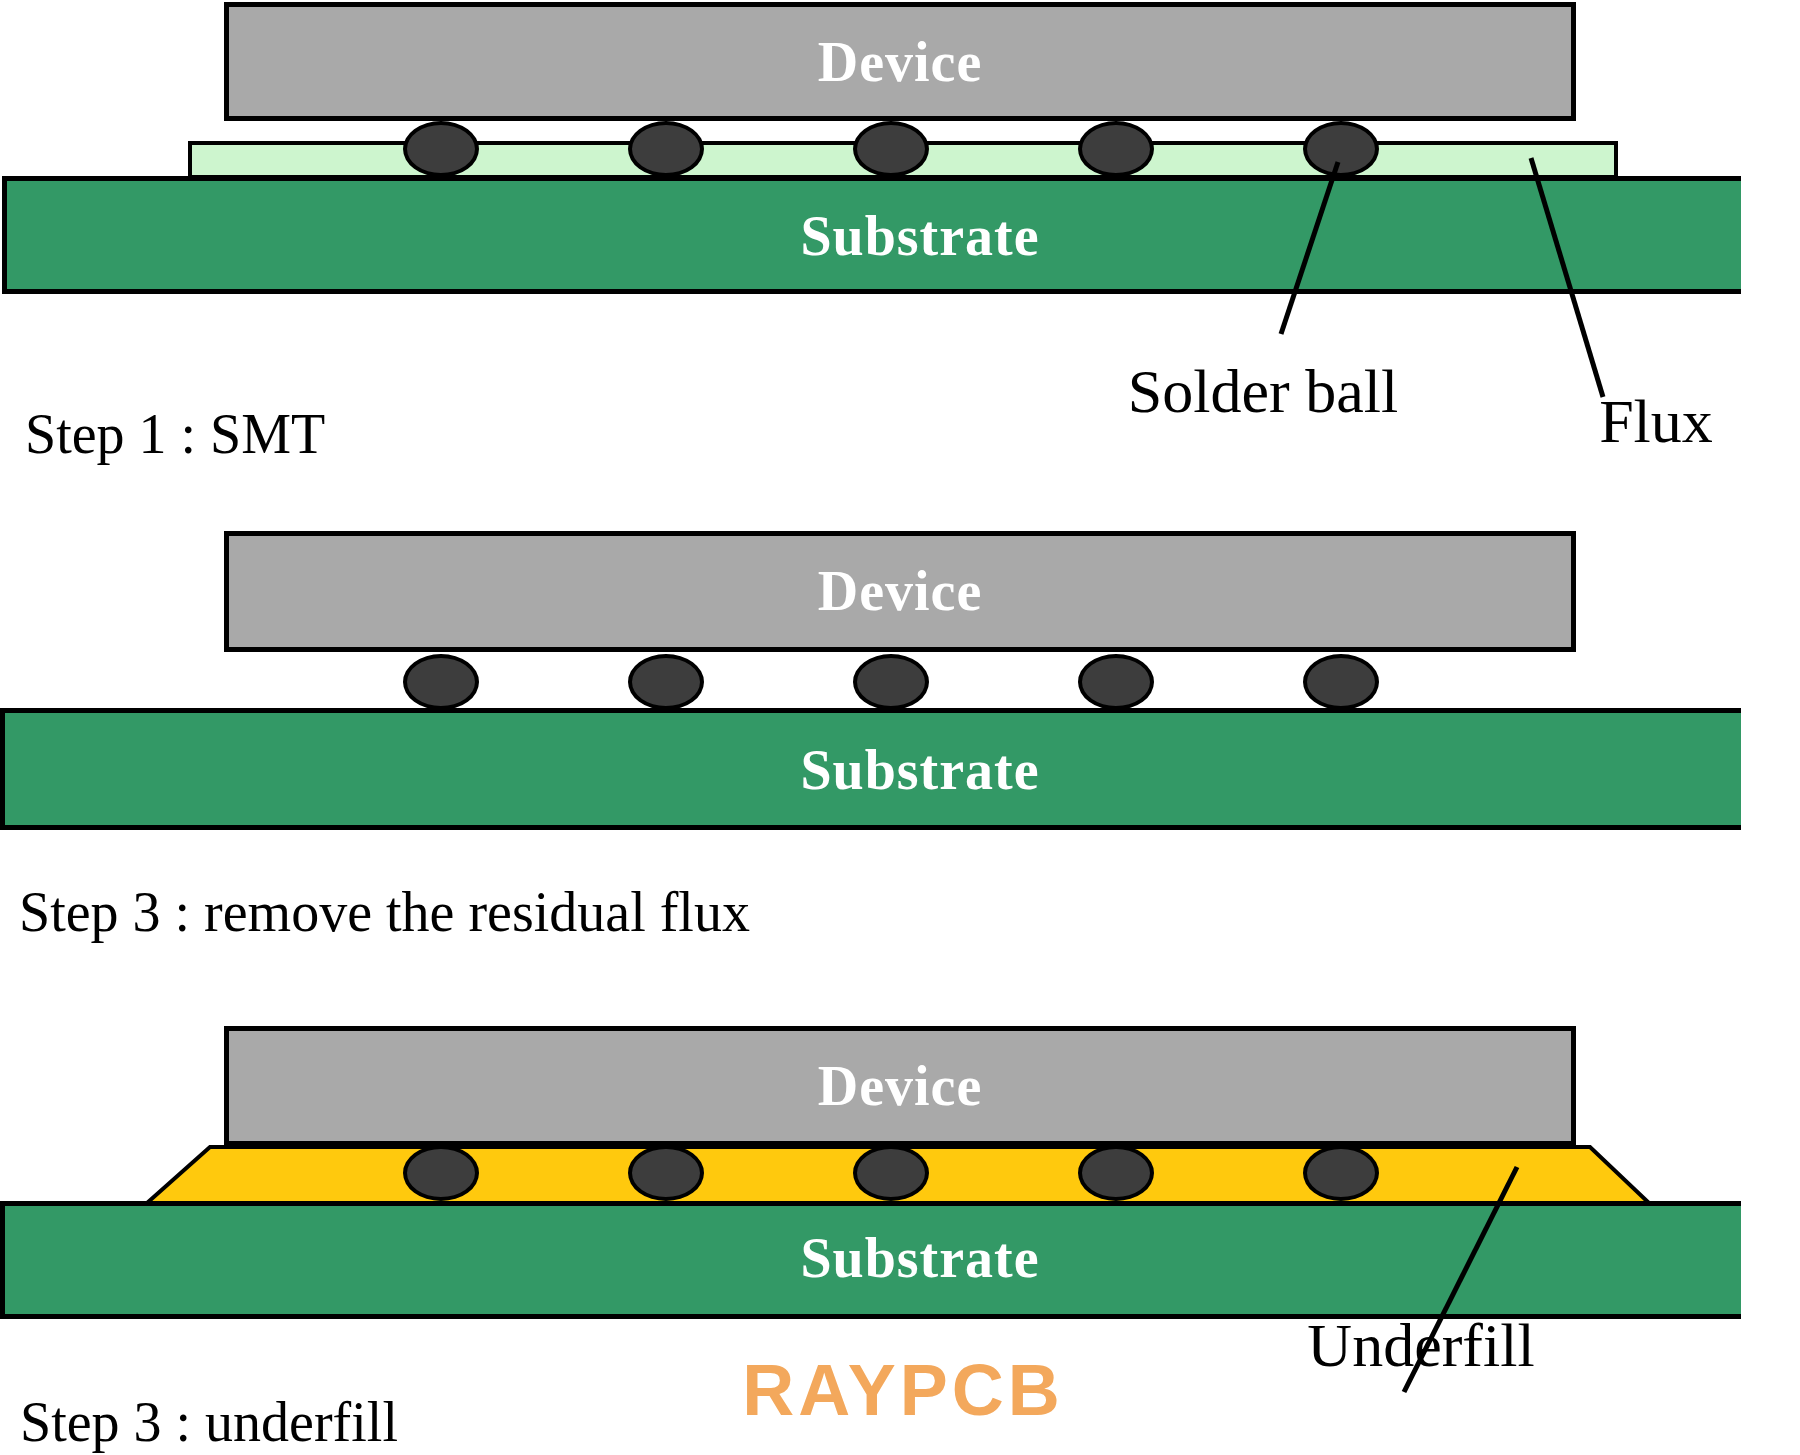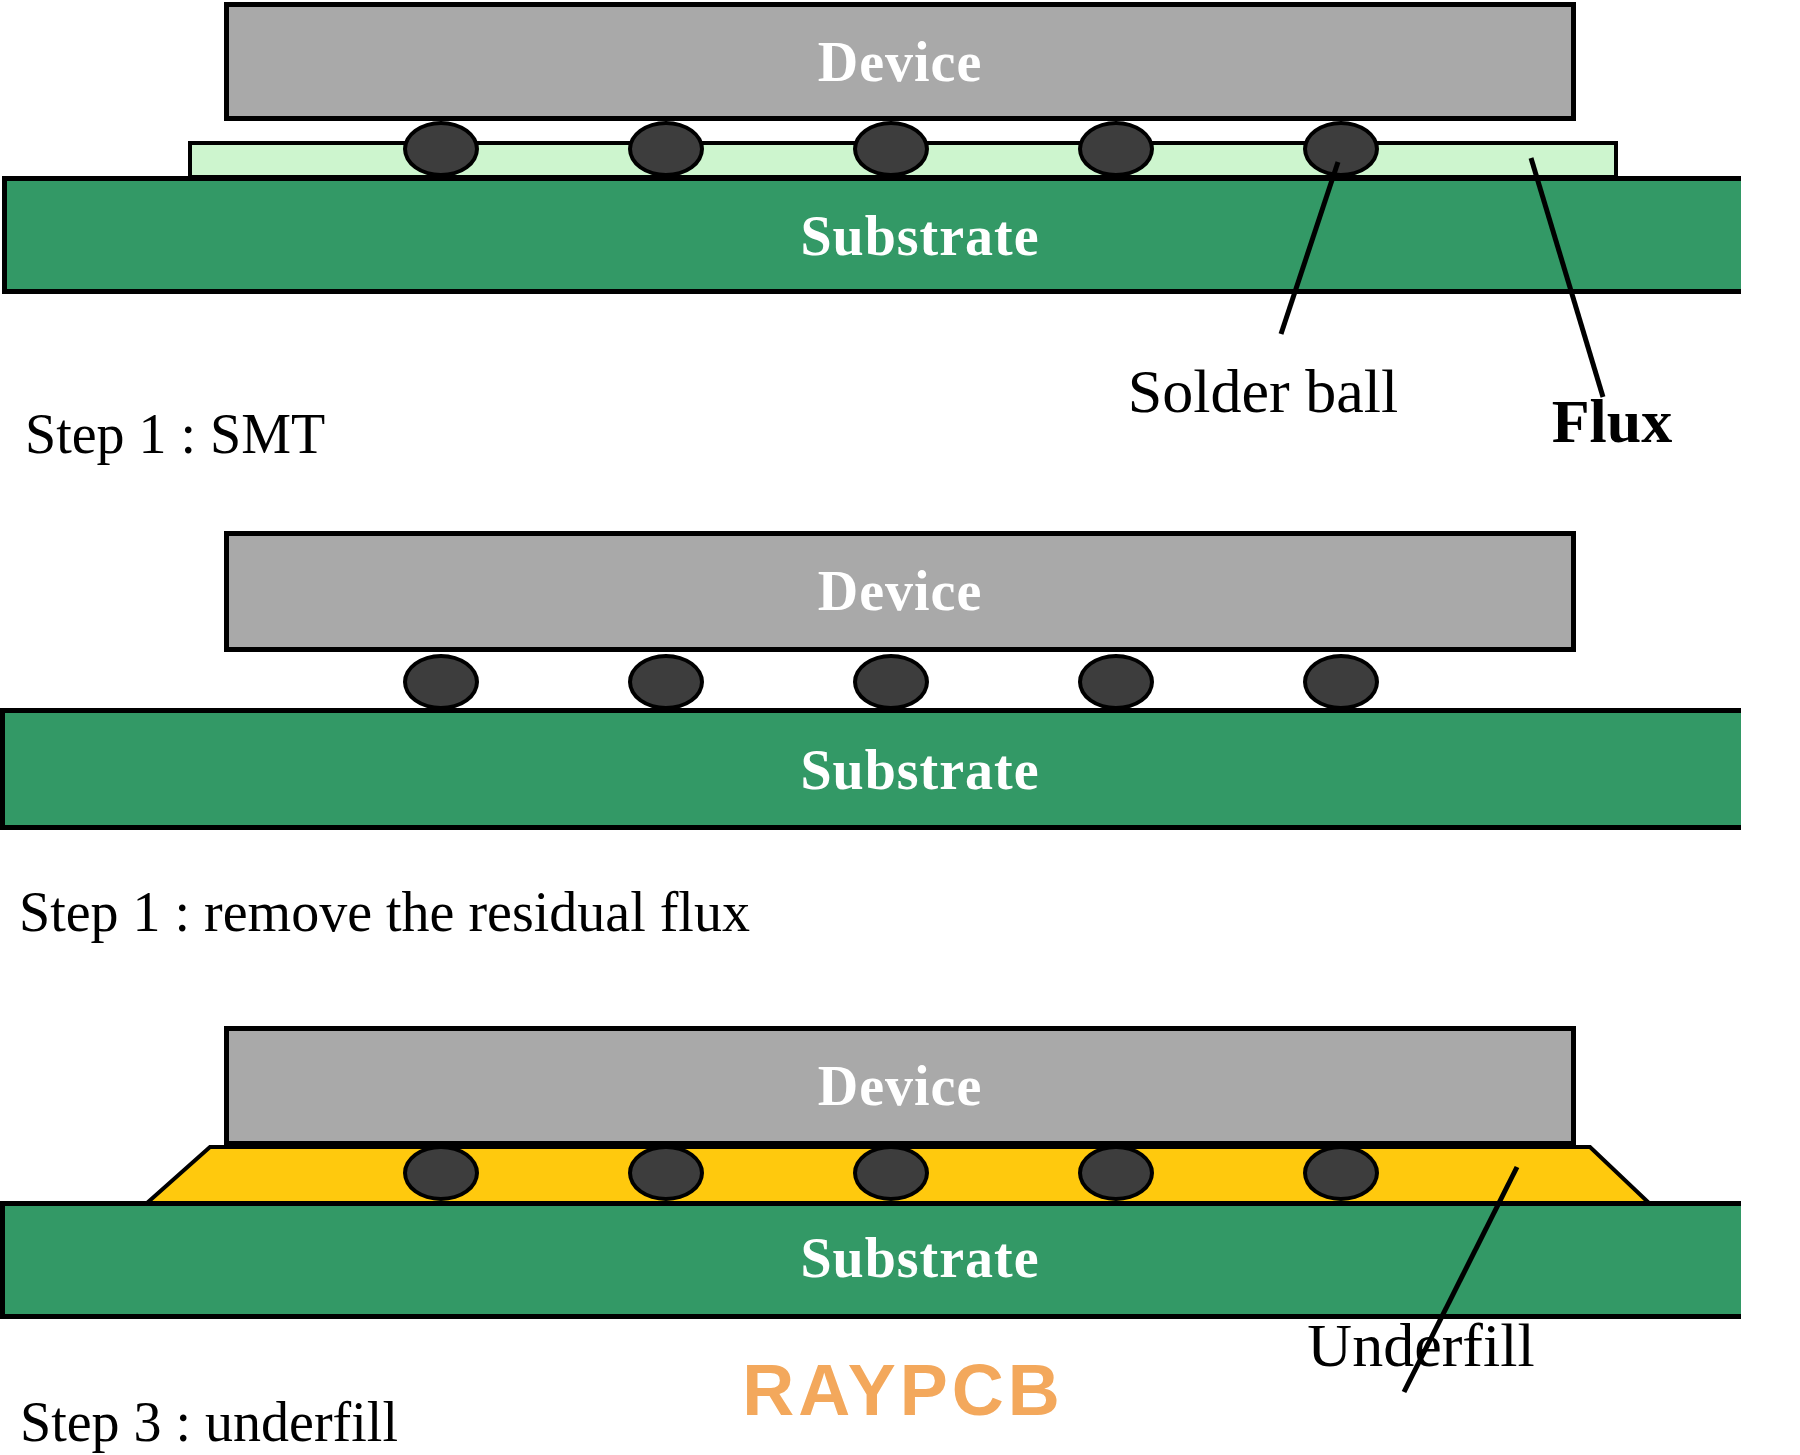--- a/index.html
+++ b/index.html
@@ -63,39 +63,39 @@
     <div class="ball" style="left:1078px; top:121px;"></div>
     <div class="ball" style="left:1303px; top:121px;"></div>
 
     <div class="device" style="left:224px; top:2px; width:1352px; height:119px;"></div>
     <div class="shape-label" style="left:900px; top:62px;">Device</div>
 
     <div class="substrate" style="left:2px; top:176px; width:1794px; height:118px;"></div>
     <div class="shape-label" style="left:920px; top:236px;">Substrate</div>
 
     <div class="anno" style="left:1263px; top:363px;margin-top:28px;">Solder ball</div>
-    <div class="anno" style="left:1612px; top:421px;font-weight:bold;">Flux</div>
+    <div class="anno" style="left:1656px; top:421px;">Flux</div>
 
     <div class="step-caption" style="left:25px; top:402px;">Step 1 : SMT</div>
   </div>
 
   <div>
     <div class="ball" style="left:403px; top:654px;"></div>
     <div class="ball" style="left:628px; top:654px;"></div>
     <div class="ball" style="left:853px; top:654px;"></div>
     <div class="ball" style="left:1078px; top:654px;"></div>
     <div class="ball" style="left:1303px; top:654px;"></div>
 
     <div class="device" style="left:224px; top:531px; width:1352px; height:121px;"></div>
     <div class="shape-label" style="left:900px; top:591px;">Device</div>
 
     <div class="substrate" style="left:0px; top:708px; width:1797px; height:122px;"></div>
     <div class="shape-label" style="left:920px; top:770px;">Substrate</div>
 
-    <div class="step-caption" style="left:19px; top:880px;">Step 1 : remove the residual flux</div>
+    <div class="step-caption" style="left:19px; top:880px;">Step 3 : remove the residual flux</div>
   </div>
 
   <div>
     <svg class="layer-svg underfill-layer" viewBox="0 0 1800 1455">
       <polygon points="210,1147 1590,1147 1649,1203 147,1203" style="fill:var(--c-underfill,#FFC90D); stroke:#000; stroke-width:4;"></polygon>
     </svg>
 
     <div class="ball" style="left:403px; top:1145px;"></div>
     <div class="ball" style="left:628px; top:1145px;"></div>
     <div class="ball" style="left:853px; top:1145px;"></div>

